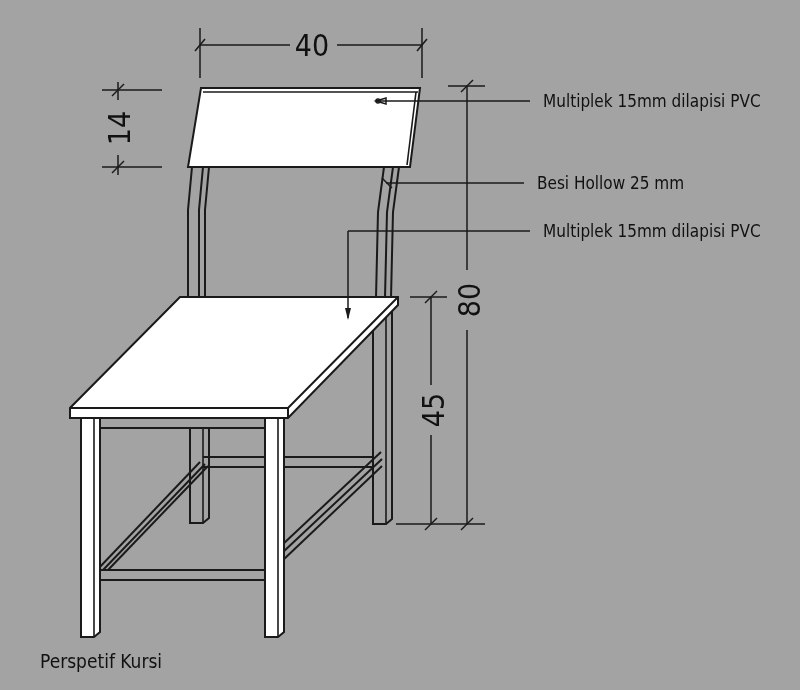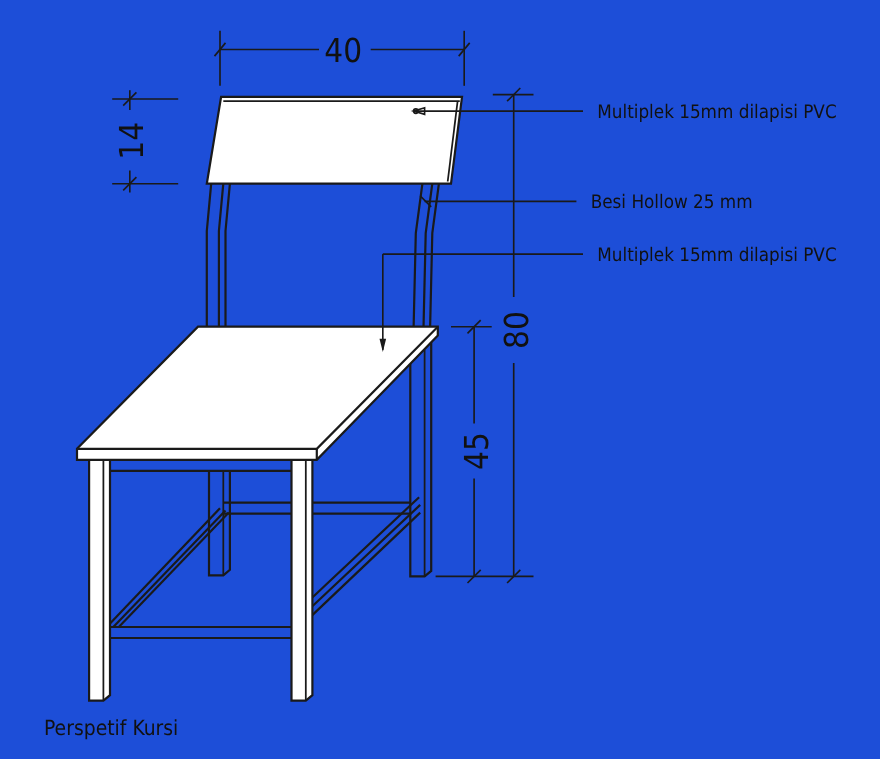--- a/index.html
+++ b/index.html
@@ -1,16 +1,16 @@
 <!DOCTYPE html>
 <html><head>
   <meta charset="utf-8">
   <style>
     html, body { margin: 0; padding: 0; background: #ffffff; }
-    .canvas { position: relative; width: 800px; height: 690px; background: #1d4ed8; overflow: hidden; text-align: center; }
+    .canvas { position: relative; width: 800px; height: 690px; background: #a3a3a3; overflow: hidden; text-align: center; }
     svg { position: absolute; left: 0; top: 0; }
     .ln { stroke: #1a1a1a; stroke-width: 2; fill: none; stroke-linejoin: miter; }
     .thin { stroke: #1a1a1a; stroke-width: 1.6; fill: none; }
     .dim { stroke: #1a1a1a; stroke-width: 1.5; fill: none; }
     .fillw { fill: #ffffff; }
     .lbl { font-family: "DejaVu Sans Condensed", "DejaVu Sans", sans-serif; fill: #111111; }
     .callout { font-size: 17px; font-stretch: condensed; }
     .dimtxt { font-size: 30px; }
     .caption { font-size: 19px; }
   </style>

